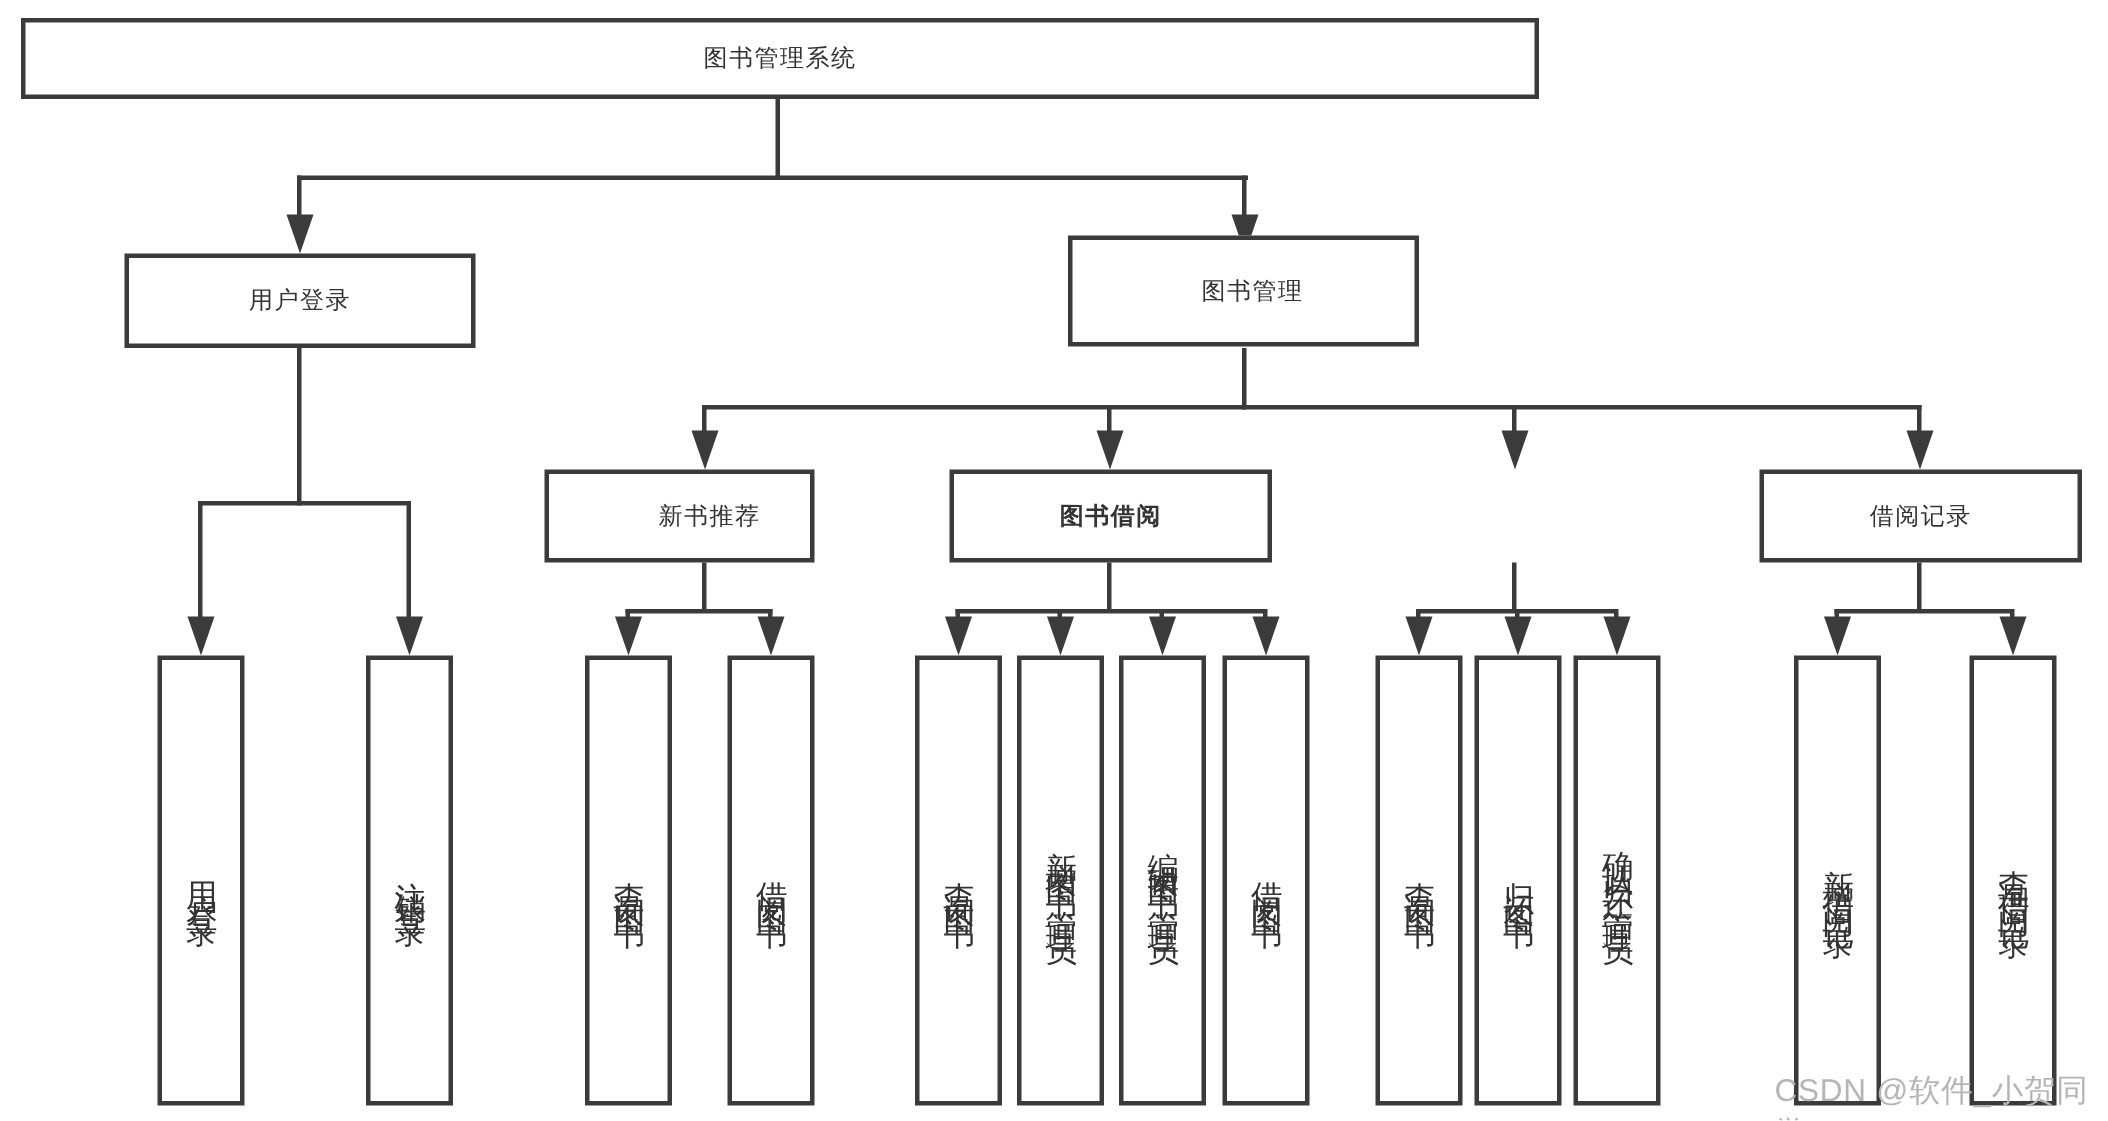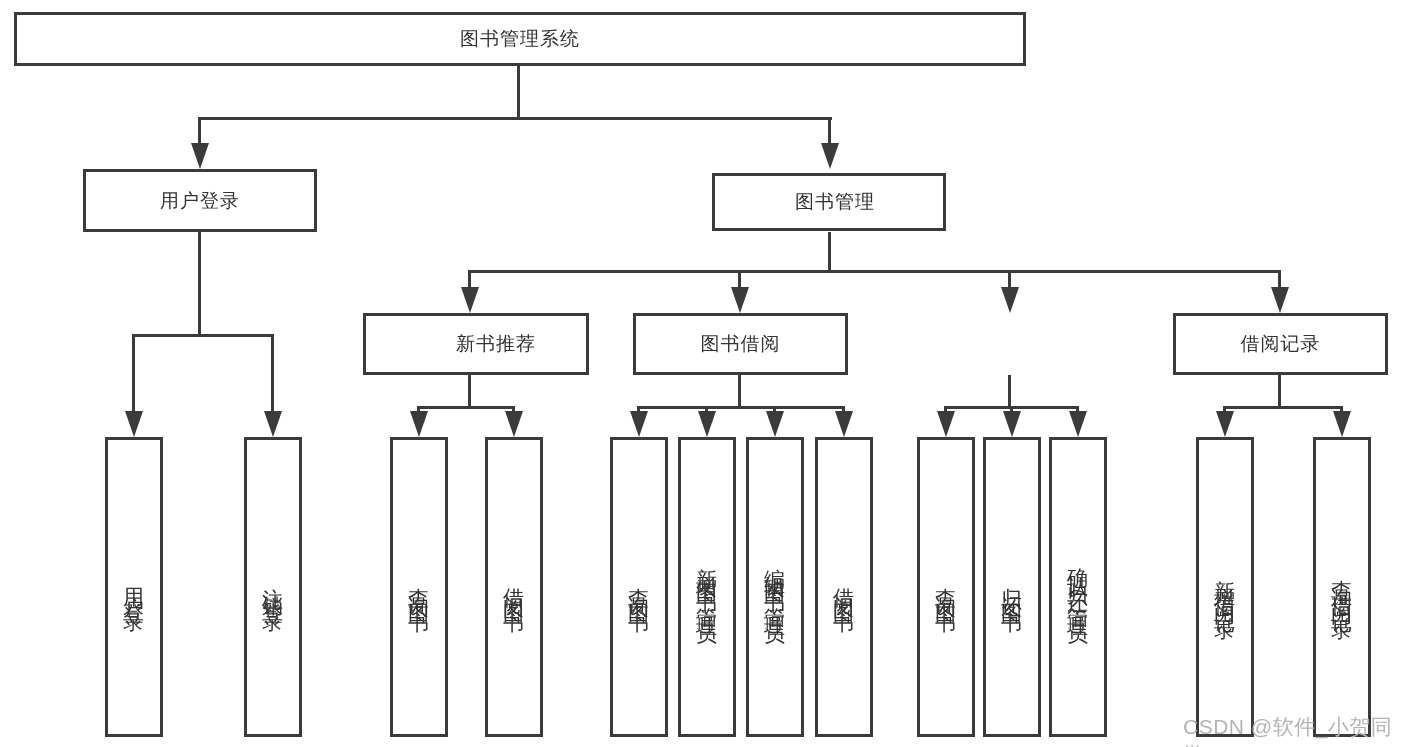--- a/index.html
+++ b/index.html
@@ -6,21 +6,21 @@
   .canvas {
     position:relative; width:1405px; height:747px; background:#ffffff;
     font-family:"Liberation Sans", sans-serif; overflow:hidden;
   }
   .box {
     position:absolute; box-sizing:border-box;
     border:3px solid #3b3b3b; background:#ffffff;
     display:flex; align-items:center; justify-content:center;
     color:#333333;
   }
-  .hbox { font-size:19px; letter-spacing:1px; }
+  .hbox { font-size:16px; letter-spacing:1px; }
   .vbox { width:58px; height:300px; top:437px; }
   .vtext {
     writing-mode:vertical-rl; text-orientation:mixed;
     font-size:21px; line-height:1; letter-spacing:8px;
     color:#333333; white-space:nowrap;
   }
   .line { position:absolute; background:#3b3b3b; }
   .vline { width:3px; }
   .hline { height:3px; }
   .ah {
@@ -45,21 +45,21 @@
   <div class="line vline" style="left:517px; top:66px; height:53px;"></div>
   <div class="line hline" style="left:198px; top:117px; width:634px;"></div>
   <div class="line vline" style="left:198px; top:117px; height:28px;"></div>
   <div class="ah" style="left:191px; top:143px;"></div>
   <div class="line vline" style="left:828px; top:117px; height:28px;"></div>
   <div class="ah" style="left:821px; top:143px;"></div>
 
   <div class="box hbox" style="left:83px; top:169px; width:234px; height:63px;">
     <span>用户登录</span>
   </div>
-  <div class="box hbox" style="left:712px; top:173px; width:234px; height:58px;padding-left:12px;">
+  <div class="box hbox" style="left:712px; top:157px; width:234px; height:74px;padding-left:12px;">
     <span>图书管理</span>
   </div>
 
   <div class="line vline" style="left:198px; top:232px; height:105px;"></div>
   <div class="line hline" style="left:132px; top:334px; width:142px;"></div>
   <div class="line vline" style="left:132px; top:334px; height:79px;"></div>
   <div class="ah" style="left:125px; top:411px;"></div>
   <div class="line vline" style="left:271px; top:334px; height:79px;"></div>
   <div class="ah" style="left:264px; top:411px;"></div>
 
@@ -67,24 +67,24 @@
   <div class="line hline" style="left:468px; top:270px; width:813px;"></div>
   <div class="line vline" style="left:468px; top:270px; height:19px;"></div>
   <div class="ah" style="left:461px; top:287px;"></div>
   <div class="line vline" style="left:738px; top:270px; height:19px;"></div>
   <div class="ah" style="left:731px; top:287px;"></div>
   <div class="line vline" style="left:1008px; top:270px; height:19px;"></div>
   <div class="ah" style="left:1001px; top:287px;"></div>
   <div class="line vline" style="left:1278px; top:270px; height:19px;"></div>
   <div class="ah" style="left:1271px; top:287px;"></div>
 
-  <div class="box hbox" style="left:363px; top:313px; width:226px; height:62px;padding-left:40px;">
+  <div class="box hbox" style="left:363px; top:313px; width:180px; height:62px;padding-left:40px;">
     <span>新书推荐</span>
   </div>
-  <div class="box hbox" style="left:633px; top:313px; width:215px; height:62px;">
+  <div class="box hbox" style="left:633px; top:313px; width:215px; height:62px;font-weight:bold;">
     <span>图书借阅</span>
   </div>
   <div class="box hbox" style="left:1173px; top:313px; width:215px; height:62px;">
     <span>借阅记录</span>
   </div>
 
   <div class="line vline" style="left:468px; top:375px; height:33px;"></div>
   <div class="line hline" style="left:417px; top:406px; width:98px;"></div>
   <div class="line vline" style="left:417px; top:406px; height:7px;"></div>
   <div class="ah" style="left:410px; top:411px;"></div>

